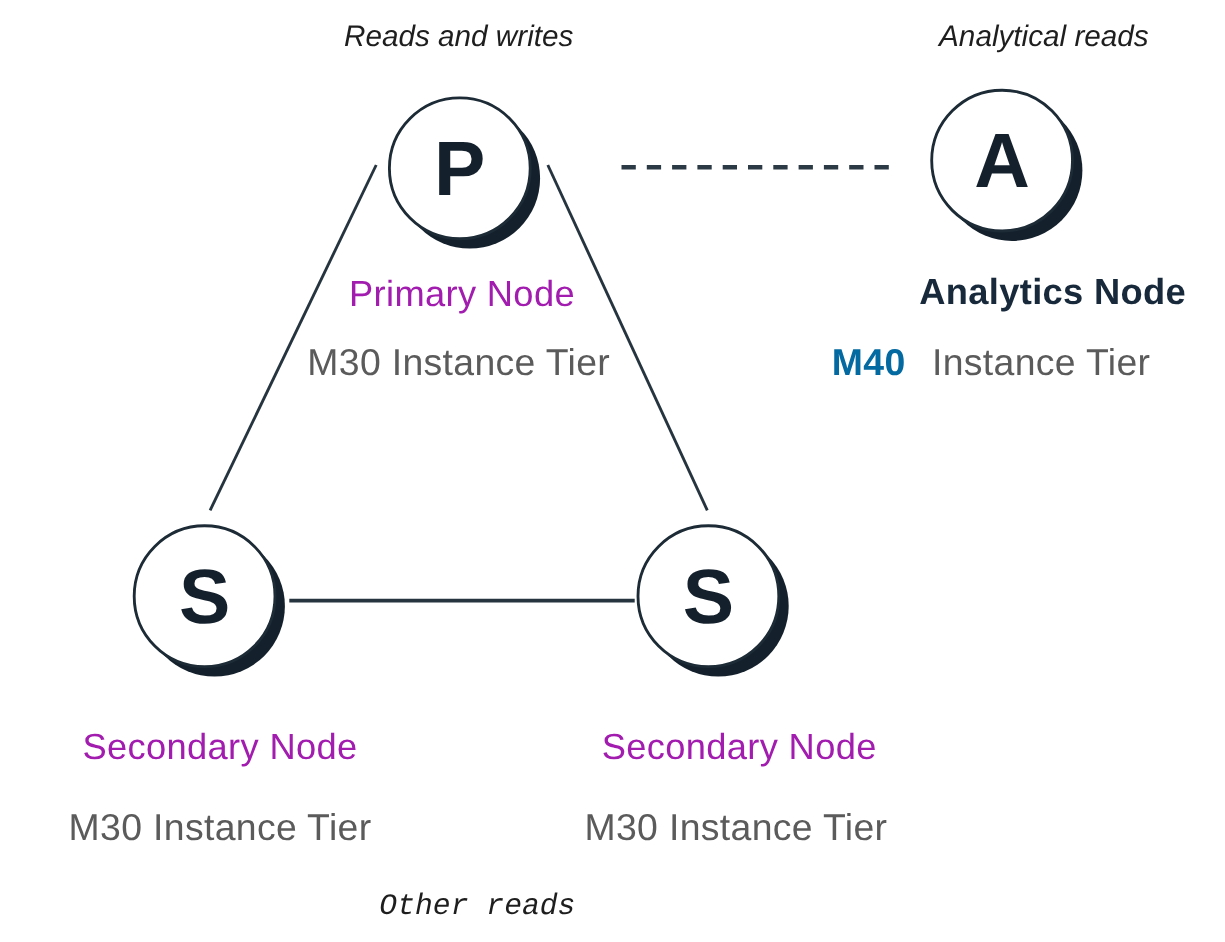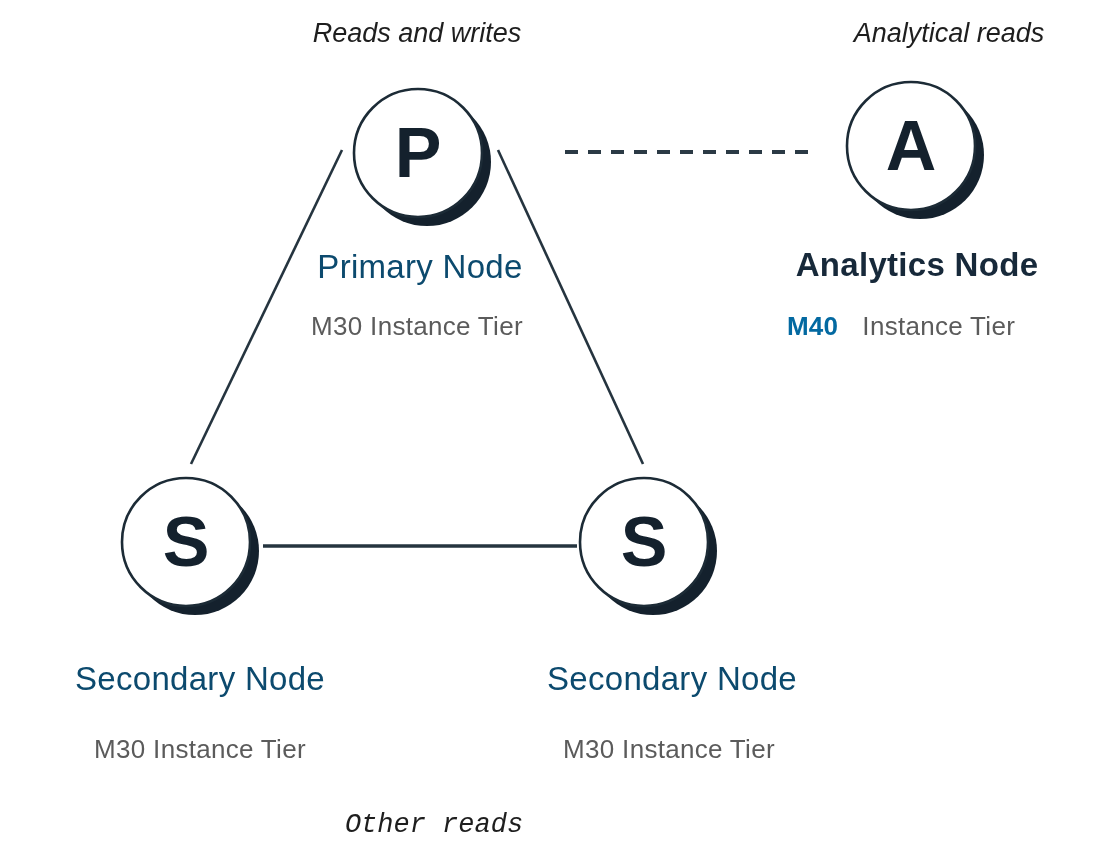--- a/index.html
+++ b/index.html
@@ -48,32 +48,33 @@
     white-space: nowrap;
     font-style: italic;
     font-size: 27px;
     color: #1e1e1e;
   }
   .node-title {
     position: absolute;
     transform: translateX(-50%);
     white-space: nowrap;
     font-size: 33px;
-    color: #0c4a6e;
+    color: #a21caf;
     letter-spacing: 0.3px;
   }
   .node-title.bold {
     font-weight: 700;
     color: #17293a;
+    margin-left: 40px;
   }
   .node-tier {
     position: absolute;
     transform: translateX(-50%);
     white-space: nowrap;
-    font-size: 26px;
+    font-size: 34px;
     color: #5b5b5b;
     letter-spacing: 0.3px;
   }
   .node-tier .tier-bold {
     font-weight: 700;
     color: #0369a1;
   }
   .node-tier .tier-rest {
     margin-left: 24px;
   }

